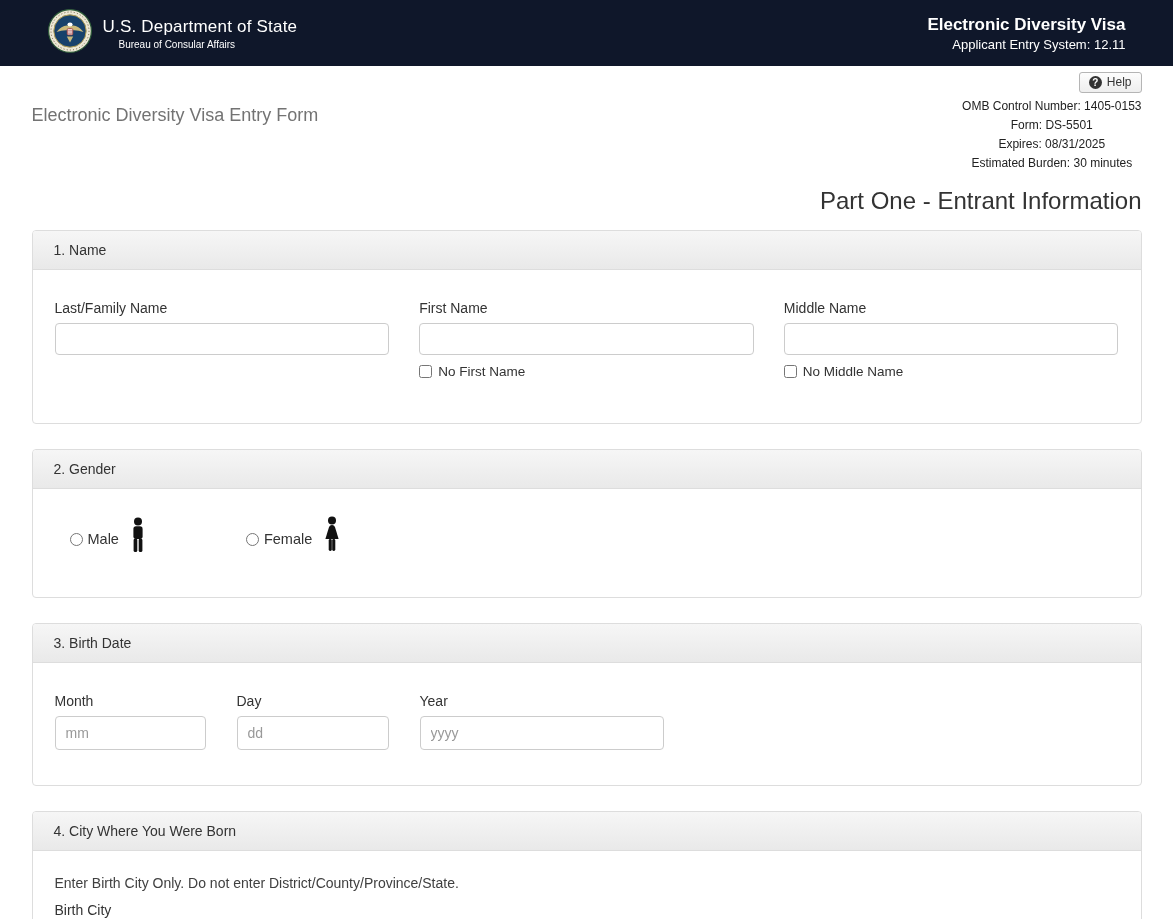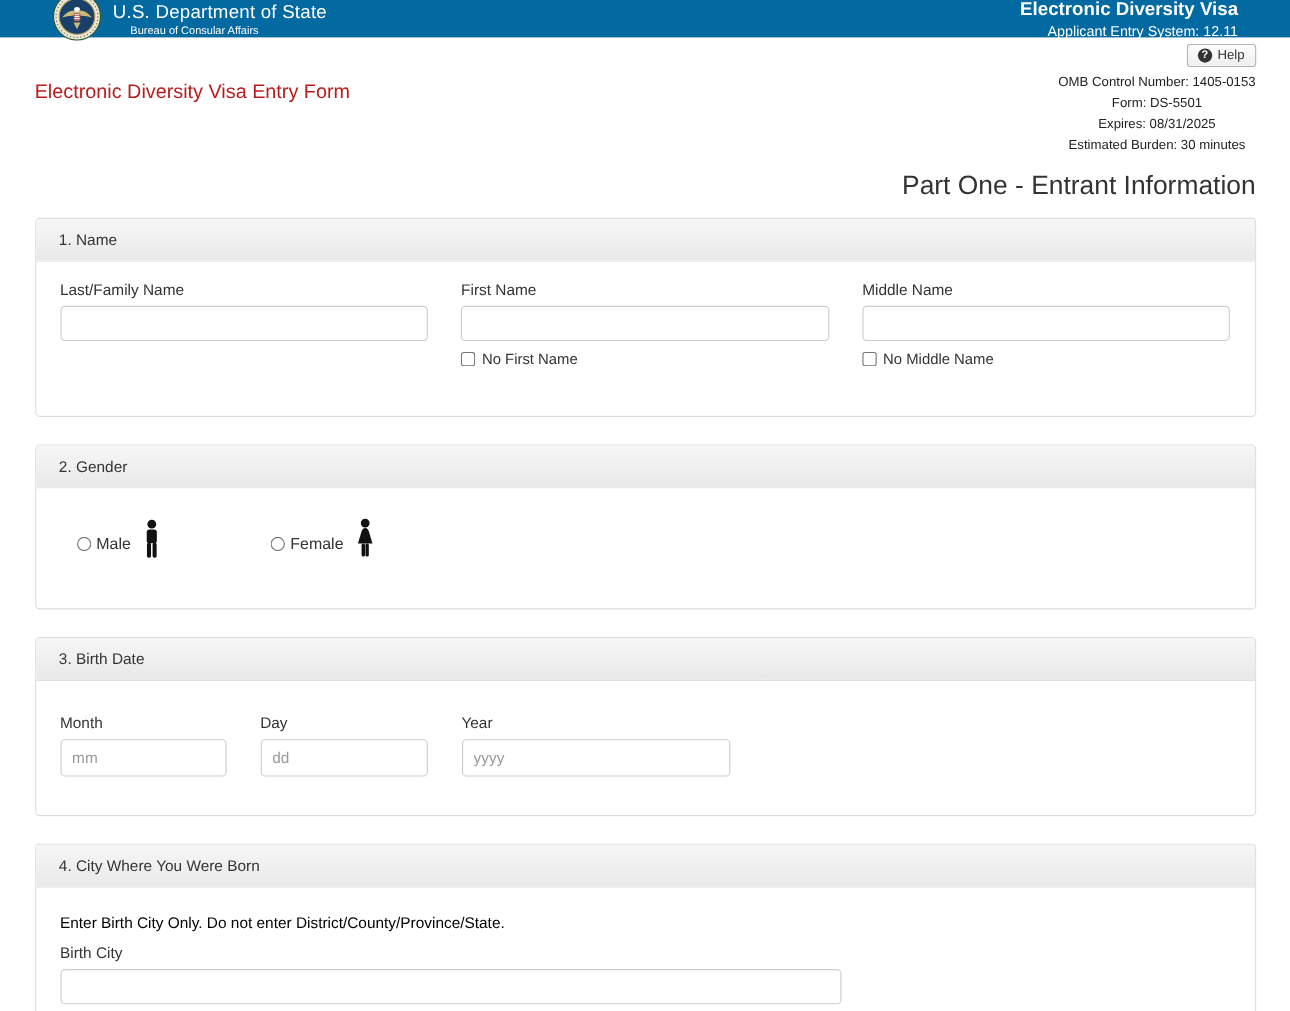--- a/index.html
+++ b/index.html
@@ -7,22 +7,22 @@
     padding: 0;
     height: 919px;
     width: 1173px;
     overflow: hidden;
     background: #ffffff;
     font-family: "Liberation Sans", "DejaVu Sans", sans-serif;
     color: #333;
   }
   
   .topbar {
-    background: #0369a1;
-    height: 34px;
+    background: #0f172a;
+    height: 66px;
   }
   .topbar-inner {
     width: 1110px;
     margin: 0 auto;
     padding: 0 16px;
     box-sizing: border-box;
     height: 100%;
     display: flex;
     justify-content: space-between;
     align-items: center;
@@ -46,38 +46,38 @@
     background: linear-gradient(#fdfdfd, #eeeeee);
     border: 1px solid #b5b5b5; border-radius: 3px; cursor: pointer;
   }
   .help-icon {
     width: 13px; height: 13px; background: #333; color: #fff;
     border-radius: 50%; font-size: 10px; line-height: 13px;
     text-align: center; display: inline-block; font-weight: bold;
   }
 
   .title-row { display: flex; justify-content: space-between; margin-top: 4px; }
-  .form-title { font-size: 18px; font-weight: normal; color: #b91c1c; margin: 8px 0 0 0; }
+  .form-title { font-size: 18px; font-weight: normal; color: #737373; margin: 8px 0 0 0; }
   .omb { text-align: center; font-size: 12px; line-height: 19px; color: #222; }
 
   .part-title {
     text-align: right; font-size: 24px; font-weight: normal;
     color: #333; margin: 14px 0 15px 0;
   }
 
   
   .panel { border: 1px solid #ddd; border-radius: 4px; margin-bottom: 25px; background: #fff; }
   .panel-heading {
     background: linear-gradient(#f6f6f6, #e9e9e9);
     border-bottom: 1px solid #ddd;
     padding: 11px 21px;
     font-size: 14px; color: #333;
     border-radius: 3px 3px 0 0;
   }
-  .panel-body { padding: 17px 22px; }
+  .panel-body { padding: 30px 22px; }
   .panel-name  .panel-body { padding-bottom: 44px; }
   .panel-gender .panel-body { padding: 24px 22px 32px 22px; }
   .panel-birth .panel-body { padding: 30px 22px 35px 22px; }
   .panel-city  .panel-body { padding: 24px 22px 20px 22px; }
 
   .form-label { display: block; font-size: 14px; color: #333; margin-bottom: 7px; }
   .text-input {
     box-sizing: border-box; width: 100%; height: 32px;
     border: 1px solid #ccc; border-radius: 4px;
     padding: 6px 10px; font-size: 14px; color: #ef4444; font-family: inherit;
@@ -99,21 +99,21 @@
   .gender-option .g-label { font-size: 14.5px; color: #333; }
   .gender-icon { margin-left: 9px; display: block; }
 
   
   .date-row { display: flex; }
   .date-col-month { width: 151px; margin-right: 31px; }
   .date-col-day   { width: 152px; margin-right: 31px; }
   .date-col-year  { width: 244px; }
 
   
-  .city-note { font-size: 14px; color: #000000; margin: 0 0 11px 0; }
+  .city-note { font-size: 14px; color: #404040; margin: 0 0 11px 0; }
   .city-input { width: 710px; }
 </style>
 </head>
 <body>
 
 <div class="topbar">
   <div class="topbar-inner">
     <div class="brand">
       <span class="seal">
         <svg width="44" height="44" viewBox="0 0 44 44">

